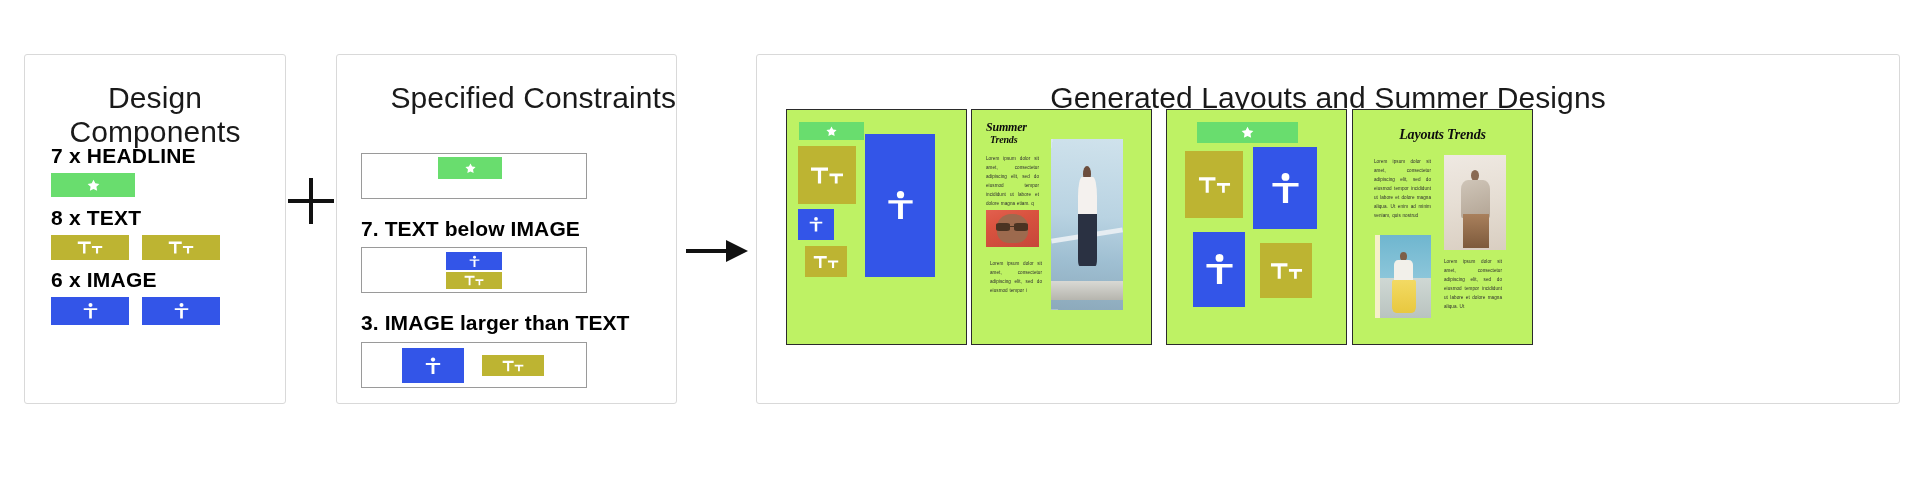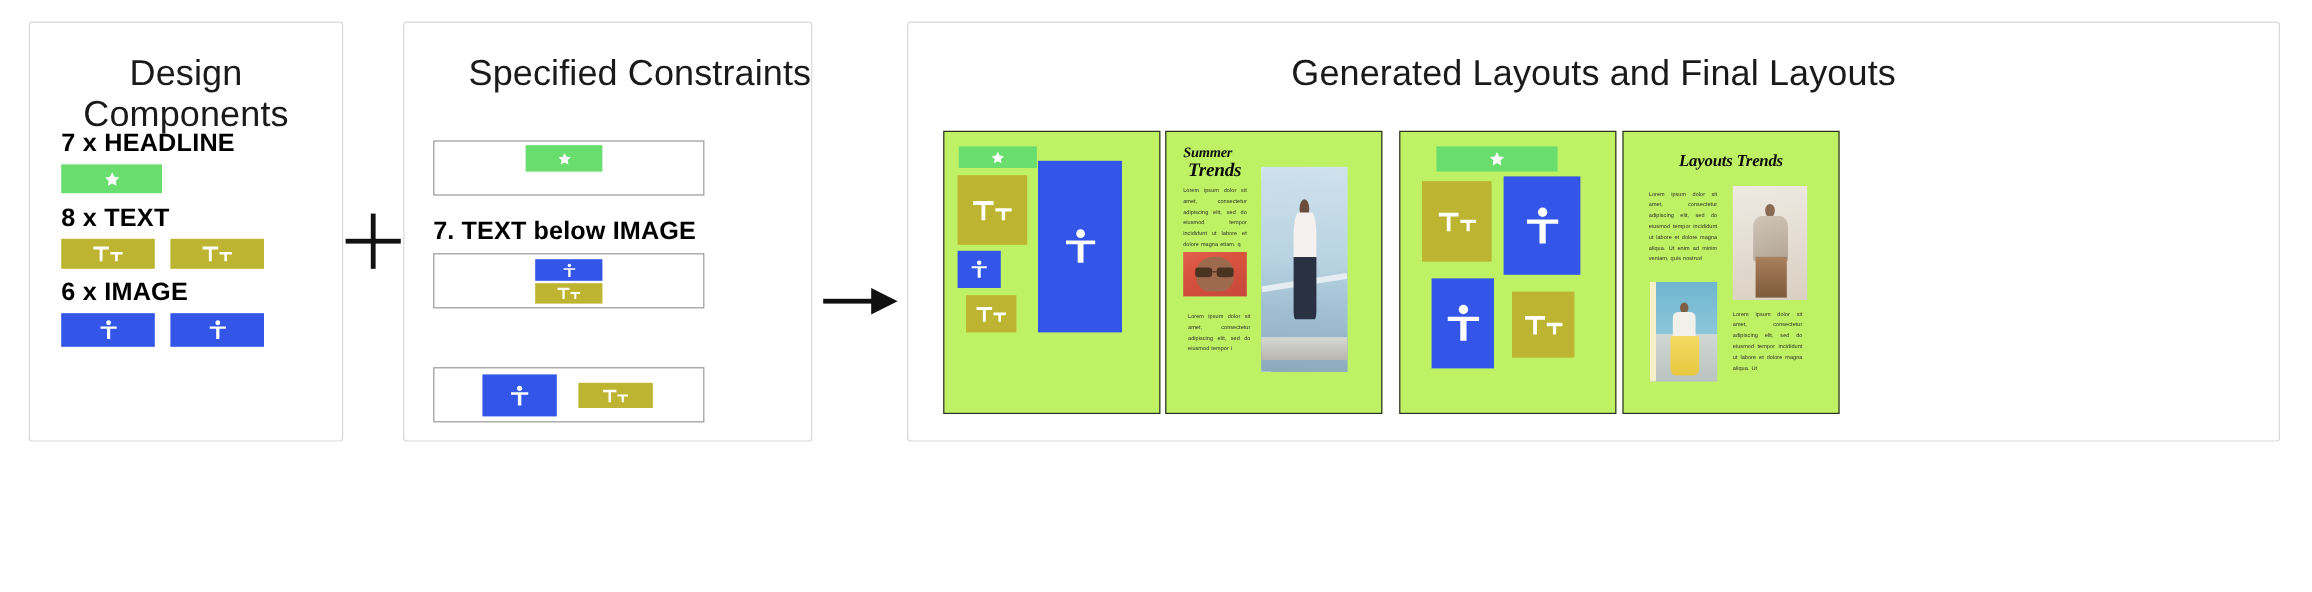--- a/index.html
+++ b/index.html
@@ -1,20 +1,20 @@
 <!DOCTYPE html>
 <html><head>
 <meta charset="utf-8">
 <style>
   html,body{margin:0;padding:0;background:#ffffff;}
   body{width:1927px;height:493px;font-family:"Liberation Sans",sans-serif;color:#111;overflow:hidden;}
   .figure{position:relative;width:1927px;height:493px;}
 
   
-  .panel{position:absolute;border:1px solid #d9d9d9;border-radius:3px;background:#fff;box-sizing:border-box;}
+  .panel{position:absolute;border:1px solid #d9d9d9;border-radius:3px;background:#fff;box-sizing:border-box;margin-top:36px;}
   .panel-title{position:absolute;left:0;right:0;text-align:center;font-size:30px;font-weight:400;color:#1a1a1a;letter-spacing:.1px;}
 
   #panel-components{left:24px;top:18px;width:262px;height:350px;}
   #panel-constraints{left:336px;top:18px;width:341px;height:350px;}
   #panel-outputs{left:756px;top:18px;width:1144px;height:350px;}
 
   
   .comp-label{position:absolute;font-size:21px;font-weight:bold;color:#000;letter-spacing:.2px;white-space:nowrap;}
   .chip{position:absolute;box-sizing:border-box;display:flex;align-items:center;justify-content:center;}
   .chip svg{display:block;}
@@ -147,20 +147,21 @@
           </svg>
       </div>
       <div class="chip olive" style="position:absolute;left:84px;top:24px;width:56px;height:17px;">
         <svg width="20" height="11" viewBox="0 0 34 18">
             <path fill="#fff" d="M1 1h17v3.3h-6.9V17H7.9V4.3H1z"></path>
             <path fill="#fff" d="M19.5 7h13.5v2.8h-5.4V17h-2.8V9.8h-5.3z"></path>
           </svg>
       </div>
     </div>
 
+    <div class="constraint-title" style="left:24px;top:256px;">3. IMAGE larger than TEXT</div>
     <div class="constraint-box" style="left:24px;top:287px;width:226px;height:46px;">
       <div class="chip blue" style="position:absolute;left:40px;top:5px;width:62px;height:35px;">
         <svg width="16" height="20" viewBox="0 0 20 24">
             <circle cx="10" cy="4" r="2.7" fill="#fff"></circle>
             <path fill="#fff" d="M1 8.2h18v2.4h-7.2V22H8.2V10.6H1z"></path>
           </svg>
       </div>
       <div class="chip olive" style="position:absolute;left:120px;top:12px;width:62px;height:21px;">
         <svg width="22" height="12" viewBox="0 0 34 18">
             <path fill="#fff" d="M1 1h17v3.3h-6.9V17H7.9V4.3H1z"></path>
@@ -169,21 +170,21 @@
       </div>
     </div>
   </div>
 
   <div id="arrow-right">
     <div class="shaft"></div>
     <div class="head"></div>
   </div>
 
   <div class="panel" id="panel-outputs">
-    <div class="panel-title" style="top:26px;">Generated Layouts and Final Layouts</div>
+    <div class="panel-title" style="top:26px;">Generated Layouts and Summer Designs</div>
   </div>
 
   <div class="card" id="card-layout-1">
     <div class="wire green" style="left:12px;top:12px;width:65px;height:18px;">
       <svg width="13" height="13" viewBox="0 0 24 24">
           <path fill="#fff" d="M12 2.6l2.9 5.9 6.5.95-4.7 4.6 1.1 6.45L12 17.45 6.2 20.5l1.1-6.45-4.7-4.6 6.5-.95z"></path>
         </svg>
     </div>
     <div class="wire olive" style="left:11px;top:36px;width:58px;height:58px;">
       <svg width="34" height="19" viewBox="0 0 34 18">
@@ -206,21 +207,21 @@
     <div class="wire blue" style="left:78px;top:24px;width:70px;height:143px;">
       <svg width="27" height="33" viewBox="0 0 20 24">
           <circle cx="10" cy="4" r="2.7" fill="#fff"></circle>
           <path fill="#fff" d="M1 8.2h18v2.4h-7.2V22H8.2V10.6H1z"></path>
         </svg>
     </div>
   </div>
 
   <div class="card" id="card-design-1">
     <div class="mag-title" style="left:14px;top:11px;font-size:12px;">Summer</div>
-    <div class="mag-title" style="left:18px;top:25px;font-size:16px;">Trends</div>
+    <div class="mag-title" style="left:18px;top:25px;font-size:10px;">Trends</div>
     <div class="mag-text" style="left:14px;top:45px;width:53px;">Lorem ipsum dolor sit amet, consectetur adipiscing elit, sed do eiusmod tempor incididunt ut labore et dolore magna etiam. q</div>
     <div class="mag-photo ph-sunglasses" style="left:14px;top:100px;width:53px;height:37px;">
       <div class="face"></div>
       <div class="lens-l"></div>
       <div class="lens-r"></div>
       <div class="bridge"></div>
     </div>
     <div class="mag-text" style="left:18px;top:150px;width:52px;">Lorem ipsum dolor sit amet, consectetur adipiscing elit, sed do eiusmod tempor i</div>
     <div class="mag-photo ph-man" style="left:79px;top:29px;width:72px;height:171px;">
       <div class="rail"></div>

